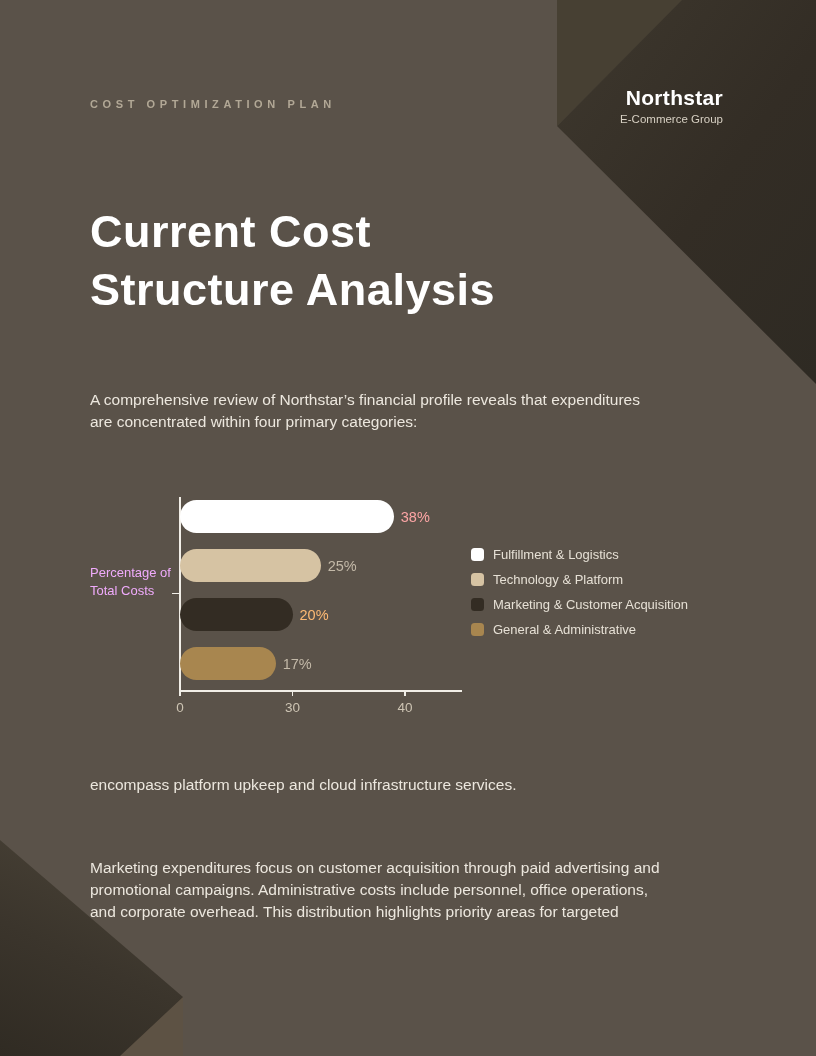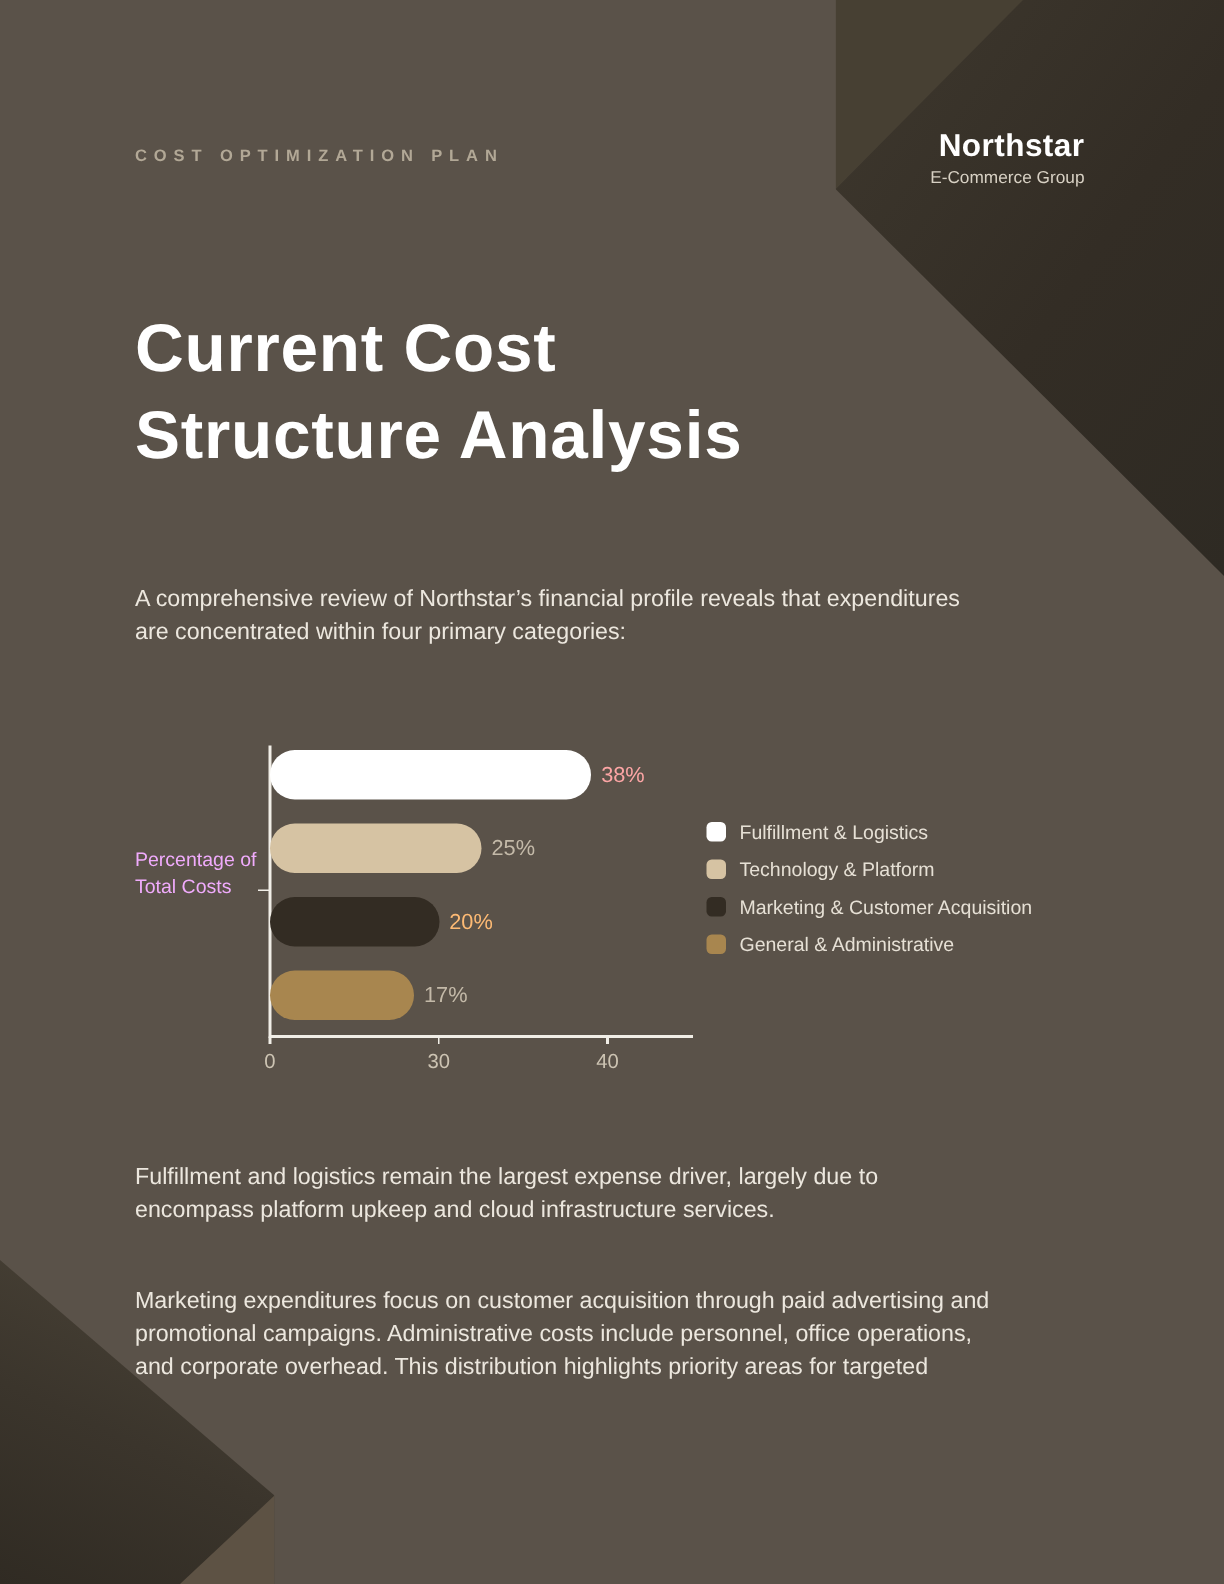--- a/index.html
+++ b/index.html
@@ -172,21 +172,20 @@
         <div class="legend-swatch" style="background: rgb(51, 44, 35);"></div>
         <div class="legend-label">Marketing &amp; Customer Acquisition</div>
       </div>
       <div class="legend-item">
         <div class="legend-swatch" style="background: rgb(168, 134, 79);"></div>
         <div class="legend-label">General &amp; Administrative</div>
       </div>
     </div>
 
   <div class="para para-1">
-    <div>Fulfillment and logistics remain the largest expense driver, largely due to</div>
     <div>encompass platform upkeep and cloud infrastructure services.</div>
   </div>
 
   <div class="para para-2">
     <div>Marketing expenditures focus on customer acquisition through paid advertising and</div>
     <div>promotional campaigns. Administrative costs include personnel, office operations,</div>
     <div>and corporate overhead. This distribution highlights priority areas for targeted</div>
   </div>
 
 </div>

